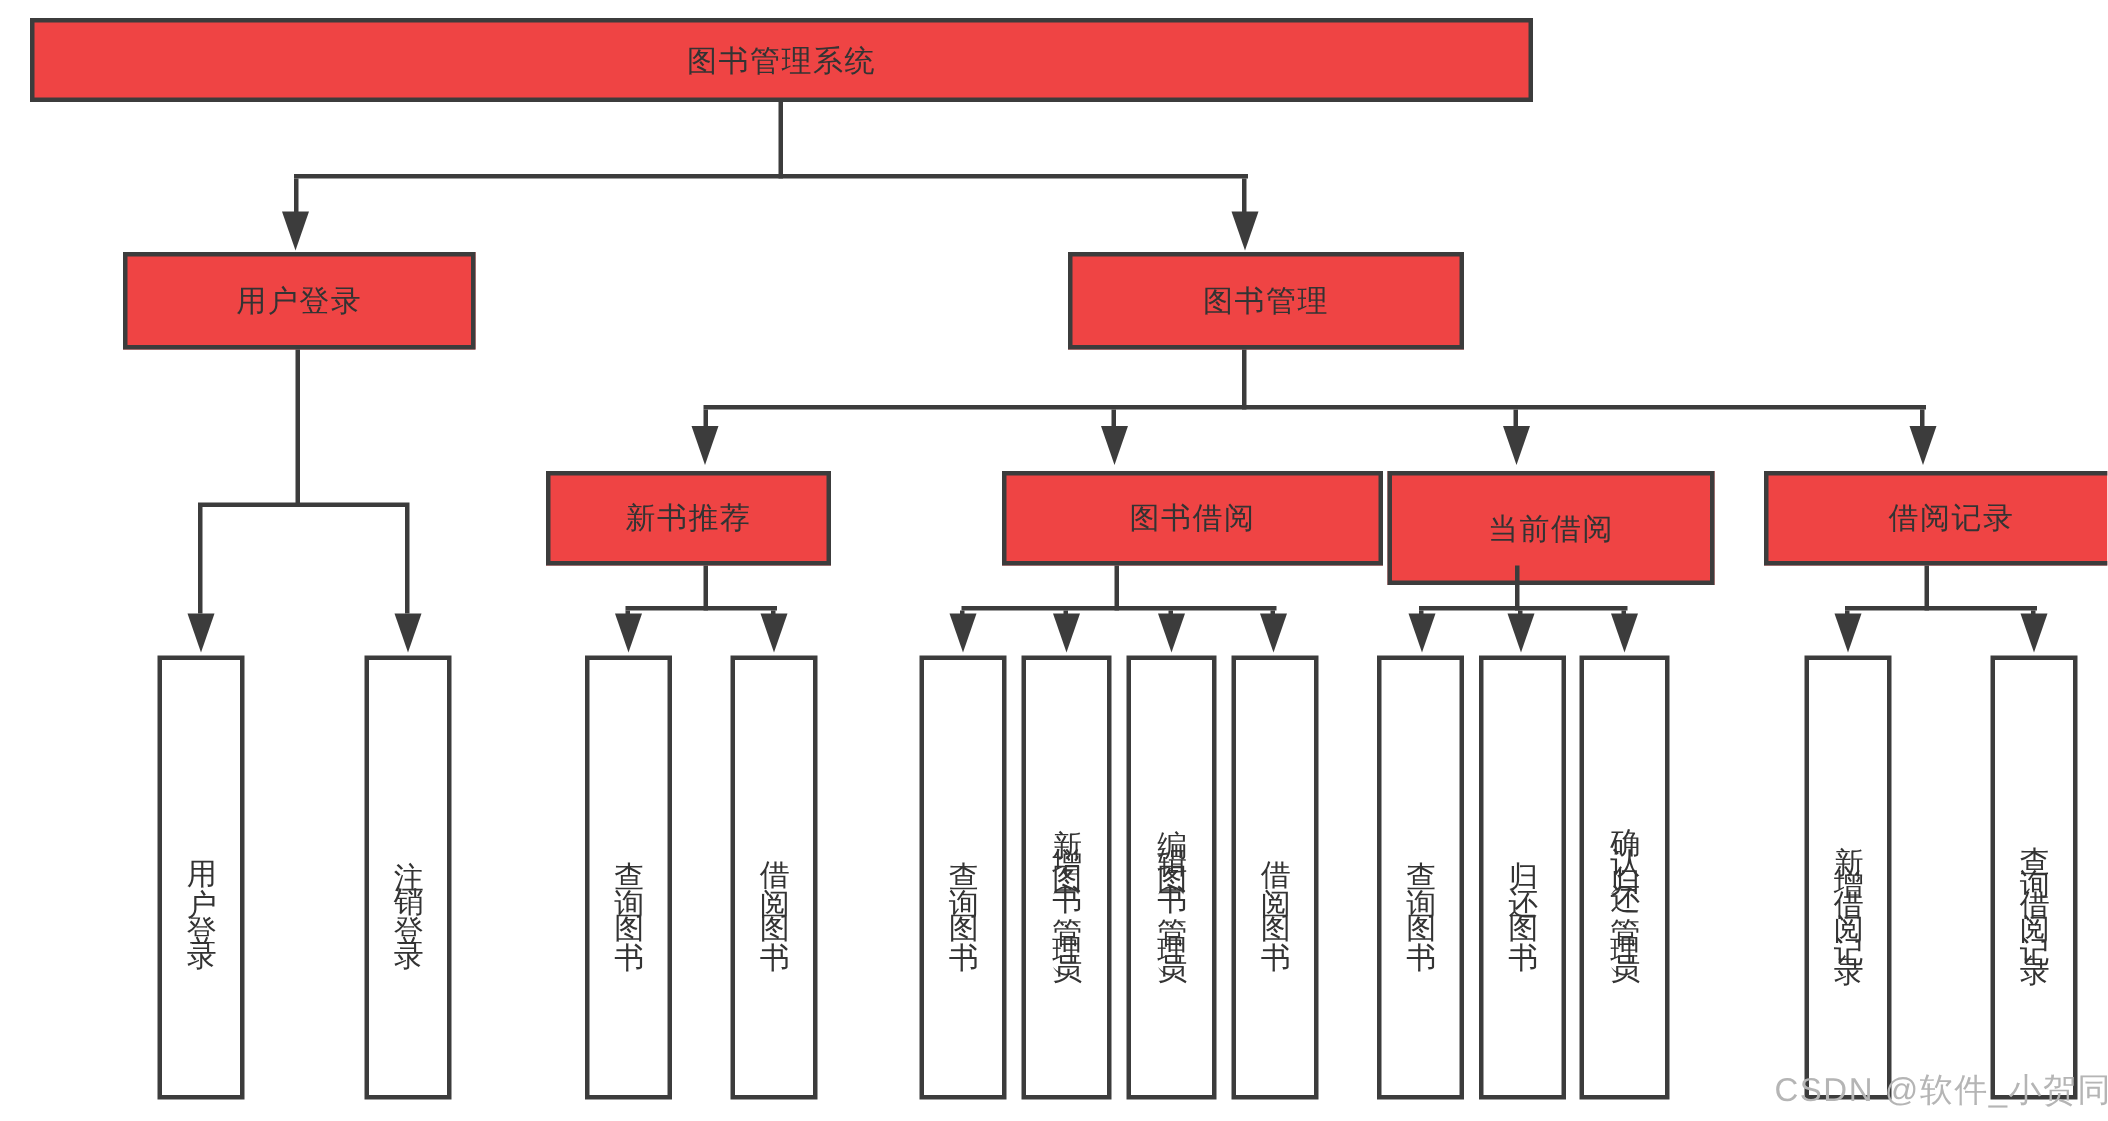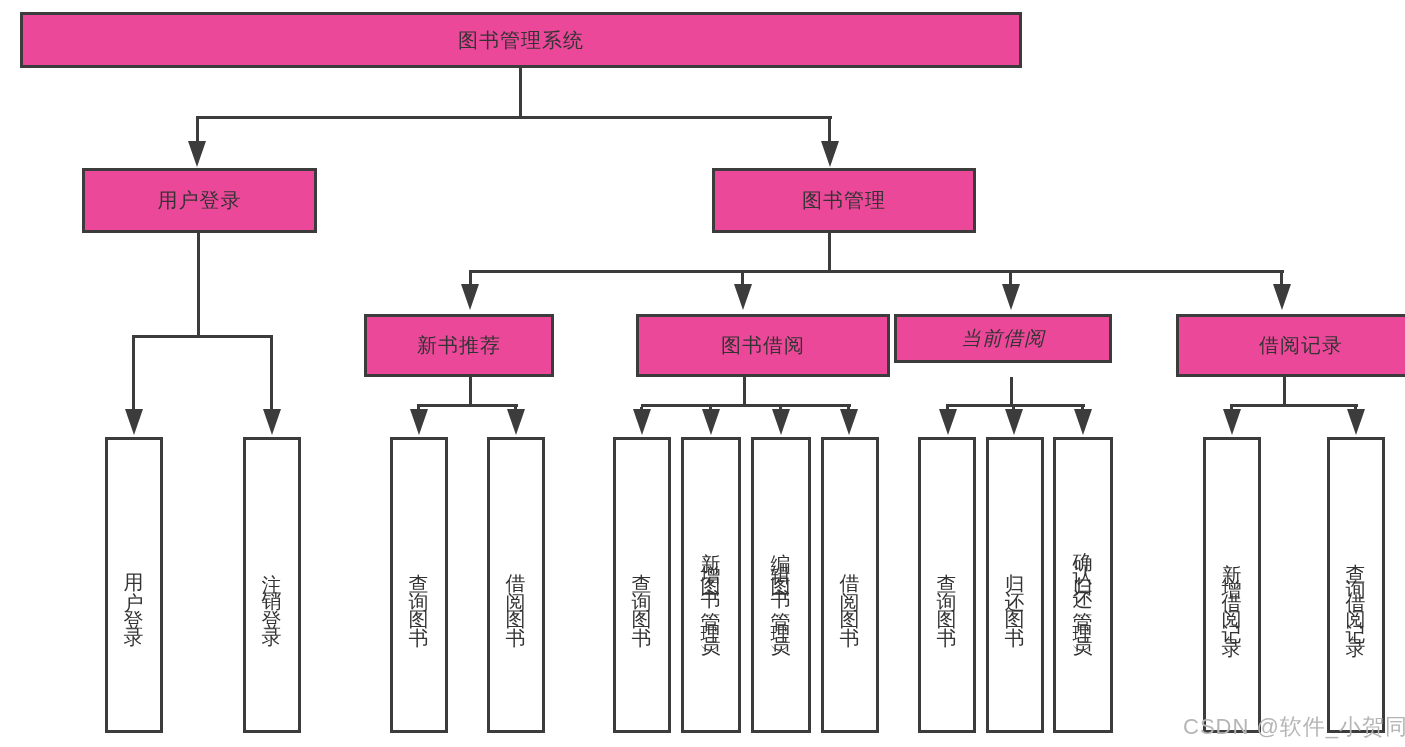--- a/index.html
+++ b/index.html
@@ -1,18 +1,18 @@
 <!DOCTYPE html>
 <html><head>
 <meta charset="utf-8">
 <style>
   html,body{margin:0;padding:0;background:#fff;}
   .canvas{position:relative;width:1405px;height:747px;background:#ffffff;overflow:hidden;
           font-family:"Liberation Sans","DejaVu Sans",sans-serif;color:#333333;}
-  .box{position:absolute;box-sizing:border-box;border:3px solid #3c3c3c;background:#ec4899;
+  .box{position:absolute;box-sizing:border-box;border:3px solid #3c3c3c;background:#ef4444;
        display:flex;align-items:center;justify-content:center;font-size:20px;letter-spacing:1px;}
   .vbox{position:absolute;box-sizing:border-box;border:3px solid #3c3c3c;background:#ffffff;
         top:437px;width:58px;height:296px;display:flex;align-items:center;justify-content:center;
         font-size:20px;}
   .vtext{writing-mode:vertical-rl;text-orientation:mixed;letter-spacing:18px;margin-top:18px;line-height:1;}
   .vtext.mid{letter-spacing:15px;margin-top:15px;}
   .vtext.long{letter-spacing:12px;margin-top:12px;}
   .vline{position:absolute;width:3px;background:#3c3c3c;}
   .hline{position:absolute;height:3px;background:#3c3c3c;}
   .arrow{position:absolute;width:0;height:0;border-left:9px solid transparent;
@@ -49,22 +49,22 @@
   <div class="vline" style="left:469px;top:273px;height:12px;"></div>
   <div class="arrow" style="left:461px;top:284px;"></div>
   <div class="vline" style="left:741px;top:273px;height:12px;"></div>
   <div class="arrow" style="left:734px;top:284px;"></div>
   <div class="vline" style="left:1009px;top:273px;height:12px;"></div>
   <div class="arrow" style="left:1002px;top:284px;"></div>
   <div class="vline" style="left:1280px;top:273px;height:12px;"></div>
   <div class="arrow" style="left:1273px;top:284px;"></div>
 
   <div class="box" style="left:364px;top:314px;width:190px;height:63px;">新书推荐</div>
-  <div class="box" style="left:636px;top:314px;width:254px;height:63px;">图书借阅</div>
-  <div class="box" style="left:894px;top:314px;width:218px;height:49px;font-style:italic;">当前借阅</div>
+  <div class="box" style="left:668px;top:314px;width:254px;height:63px;">图书借阅</div>
+  <div class="box" style="left:925px;top:314px;width:218px;height:76px;">当前借阅</div>
   <div class="box" style="left:1176px;top:314px;width:250px;height:63px;">借阅记录</div>
 
   <div class="vline" style="left:469px;top:377px;height:30px;"></div>
   <div class="hline" style="left:417px;top:404px;width:101px;"></div>
   <div class="vline" style="left:417px;top:407px;height:4px;"></div>
   <div class="arrow" style="left:410px;top:409px;"></div>
   <div class="vline" style="left:514px;top:407px;height:4px;"></div>
   <div class="arrow" style="left:507px;top:409px;"></div>
 
   <div class="vline" style="left:743px;top:377px;height:30px;"></div>

